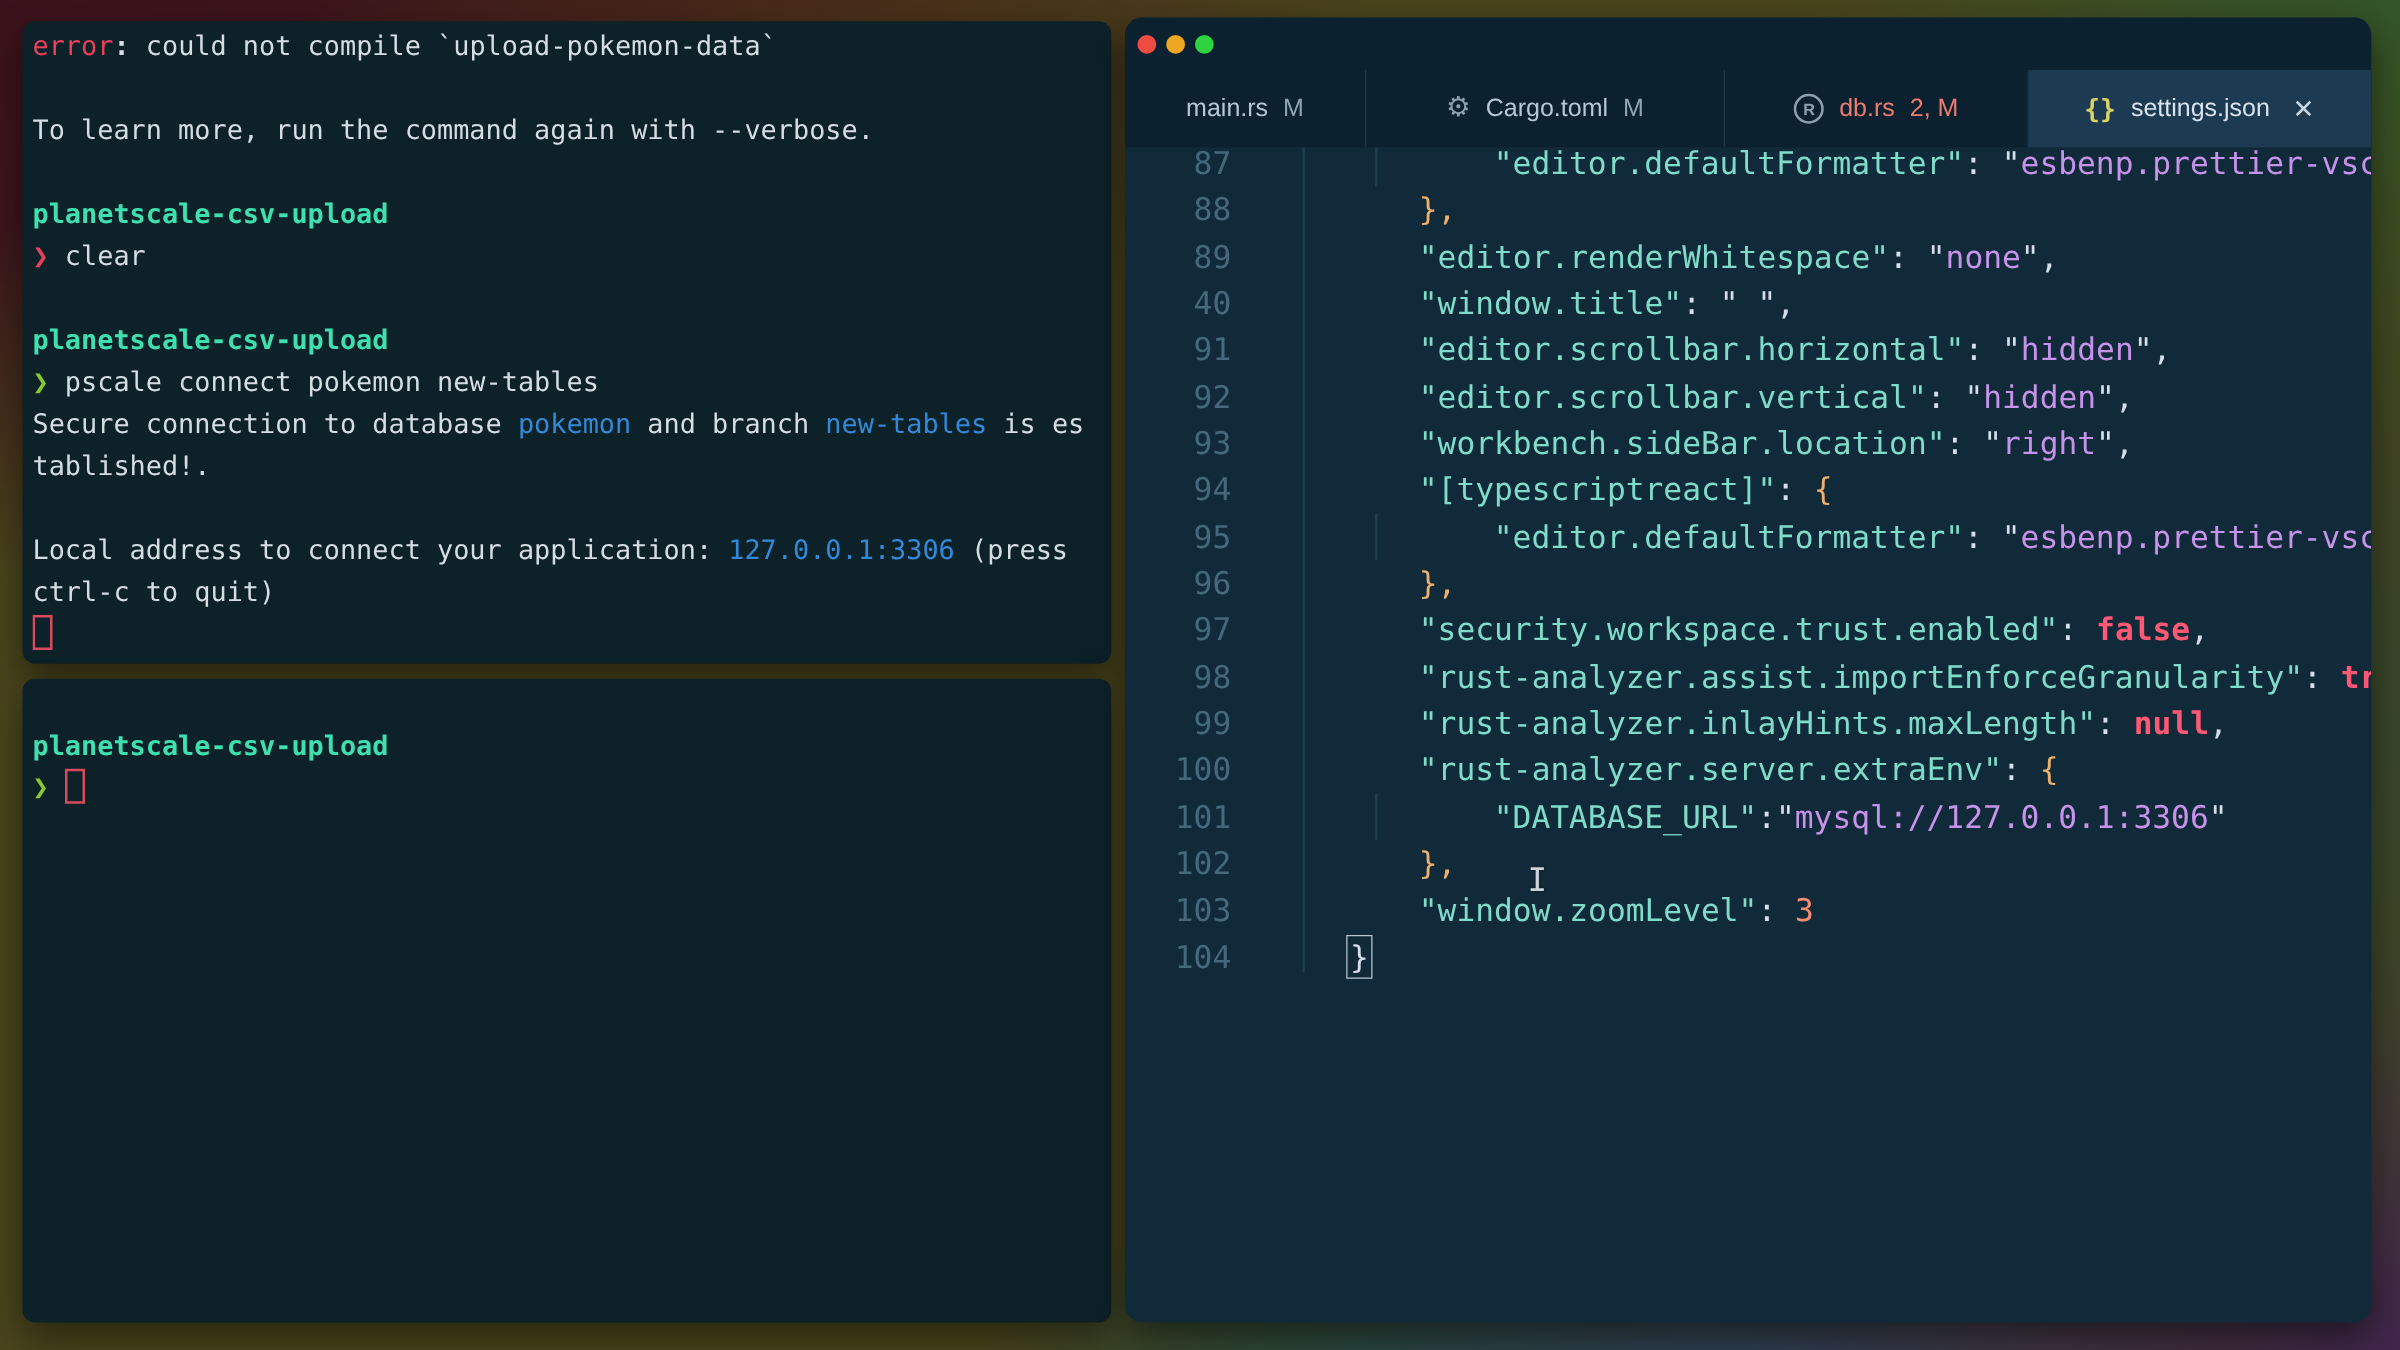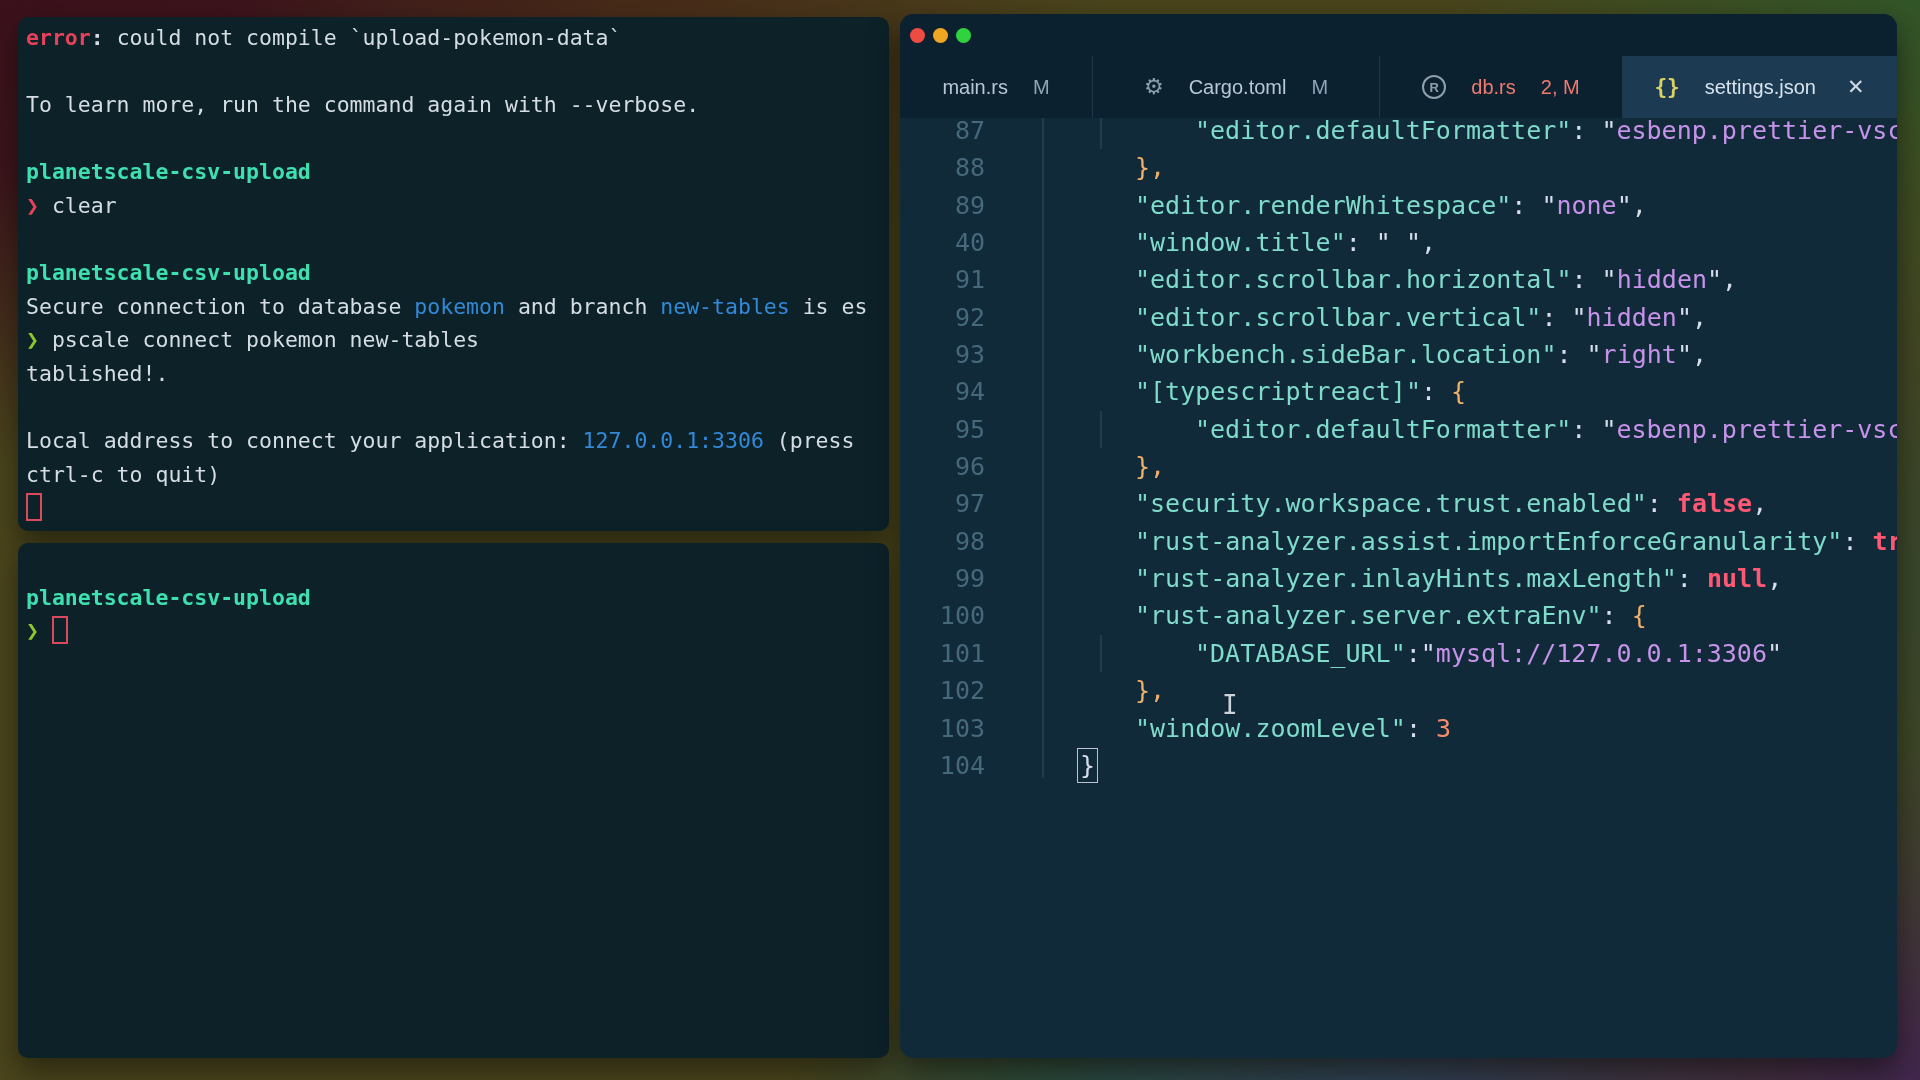--- a/index.html
+++ b/index.html
@@ -20,21 +20,21 @@
   
   .term{
     position:absolute;left:18px;width:871px;background:#0d2129;border-radius:10px;
     box-shadow:0 12px 30px rgba(0,0,0,.45);overflow:hidden;
     font-family:"DejaVu Sans Mono",monospace;font-size:21.5px;color:#d5dde3;
   }
   .term.pane1{top:17px;height:514px;}
   .term.pane2{top:543px;height:515px;}
   .term-inner{padding:4px 8px;}
   .tline{height:33.6px;line-height:33.6px;white-space:pre;overflow:hidden;}
-  .t-err{color:#e8415b;font-weight:bold;}
+  .t-err{color:#e8415b;font-weight:normal;}
   .t-colon{font-weight:bold;}
   .t-title{color:#3fe0b0;font-weight:bold;}
   .t-pr{color:#e8415b;}
   .t-pg{color:#8bc92a;}
   .t-blue{color:#3289d8;}
   .t-cursor{display:inline-block;width:12px;height:24px;border:2px solid #d84a5c;
     vertical-align:middle;position:relative;top:-2px;}
 
   
   .vsc{
@@ -42,21 +42,21 @@
     background:#112a3a;border-radius:14px;box-shadow:0 12px 30px rgba(0,0,0,.5);overflow:hidden;
   }
   .titlebar{position:absolute;top:0;left:0;right:0;height:42px;background:#0c212f;}
   .lights{position:absolute;left:10px;top:14px;display:flex;gap:8px;}
   .light{width:15px;height:15px;border-radius:50%;}
   .light.red{background:#ee4c43;}
   .light.yellow{background:#eda723;}
   .light.green{background:#2fd33f;}
 
   .tabs{position:absolute;top:42px;left:0;right:0;height:62px;background:#0c212f;display:flex;}
-  .tab{flex:none;display:flex;align-items:center;justify-content:center;gap:25px;
+  .tab{flex:none;display:flex;align-items:center;justify-content:center;gap:12px;
     border-right:1px solid #1d3849;font-size:20px;color:#b7c7d8;box-sizing:border-box;height:62px;}
   .tab.active{background:#1c3a51;color:#d8e3ee;}
   .tab .badge{color:#8fa5b8;}
   .tab.error-tab .label,.tab.error-tab .badge{color:#ef7b70;}
   .icon-gear{color:#8aa0ae;font-family:"DejaVu Sans",sans-serif;font-size:22px;line-height:1;}
   .icon-rust{display:inline-flex;align-items:center;justify-content:center;width:20px;height:20px;
     border:2px solid #8ea0ab;border-radius:50%;color:#8ea0ab;font-size:13px;font-weight:bold;}
   .icon-braces{color:#d9d163;font-weight:bold;font-size:21px;font-family:"DejaVu Sans Mono",monospace;}
   .tab-close{color:#cdd9e4;font-size:21px;margin-left:6px;}
 
@@ -94,22 +94,22 @@
   <div class="term pane1">
     <div class="term-inner" id="term1">
         <div class="tline"><span class="t-err">error</span><span class="t-colon">:</span><span class=""> could not compile `upload-pokemon-data`</span></div>
         <div class="tline"></div>
         <div class="tline"><span class="">To learn more, run the command again with --verbose.</span></div>
         <div class="tline"></div>
         <div class="tline"><span class="t-title">planetscale-csv-upload</span></div>
         <div class="tline"><span class="t-pr">❯</span><span class=""> clear</span></div>
         <div class="tline"></div>
         <div class="tline"><span class="t-title">planetscale-csv-upload</span></div>
+        <div class="tline"><span class="t-pg">❯</span><span class=""> pscale connect pokemon new-tables</span></div>
         <div class="tline"><span class="">Secure connection to database </span><span class="t-blue">pokemon</span><span class=""> and branch </span><span class="t-blue">new-tables</span><span class=""> is es</span></div>
-        <div class="tline"><span class="t-pg">❯</span><span class=""> pscale connect pokemon new-tables</span></div>
         <div class="tline"><span class="">tablished!.</span></div>
         <div class="tline"></div>
         <div class="tline"><span class="">Local address to connect your application: </span><span class="t-blue">127.0.0.1:3306</span><span class=""> (press</span></div>
         <div class="tline"><span class="">ctrl-c to quit)</span></div>
         <div class="tline"><span class="t-cursor"></span></div>
       </div>
   </div>
 
   <div class="term pane2">
     <div class="term-inner" id="term2">

